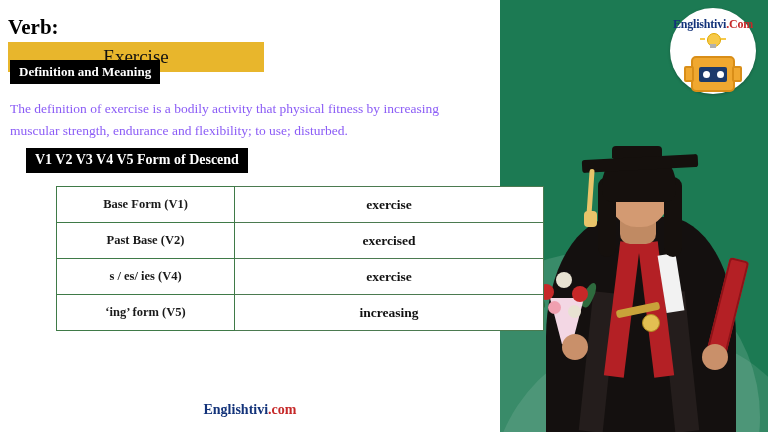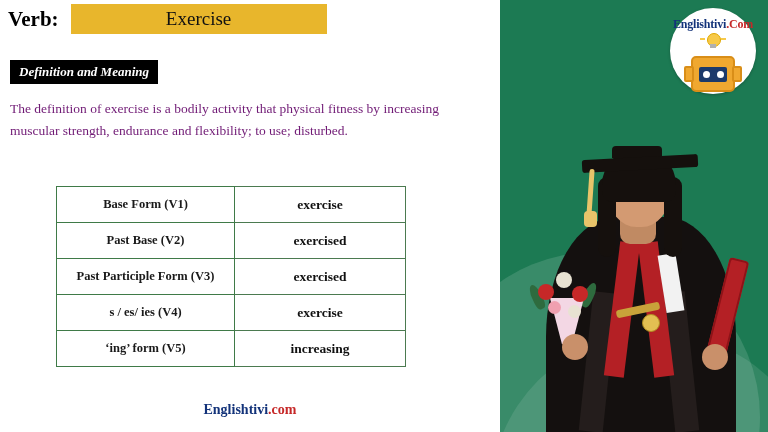--- a/index.html
+++ b/index.html
@@ -353,24 +353,25 @@
     position: absolute;
     left: 0;
     top: 0;
     width: 500px;
     height: 432px;
   }
 
   .verb-row {
     position: absolute;
     left: 8px;
-    top: 4px;
+    top: 12px;
     display: flex;
     align-items: stretch;
     height: 30px;
+    flex-direction: column;
   }
   .verb-label {
     font-size: 21px;
     font-weight: bold;
     color: #000000;
     padding-right: 12px;
     line-height: 30px;
   }
   .verb-chip {
     background: #e8b62c;
@@ -384,41 +385,40 @@
   }
 
   .black-tag {
     background: #000000;
     color: #ffffff;
     font-weight: bold;
     font-size: 13px;
     display: inline-block;
     padding: 5px 9px 6px 9px;
     line-height: 1;
-    font-style: italic;
   }
   .tag1 { position: absolute; left: 10px; top: 60px; }
   .tag2 { position: absolute; left: 26px; top: 148px; font-size: 14px; }
 
   .definition {
     position: absolute;
     left: 10px;
     top: 98px;
     width: 470px;
     font-size: 13.5px;
-    color: #701a75;
+    color: #8b5cf6;
     line-height: 1.65;
   }
 
   
   .vtable {
     position: absolute;
     left: 56px;
     top: 186px;
-    width: 350px;
+    width: 488px;
     border-collapse: collapse;
     table-layout: fixed;
   }
   .vtable td {
     border: 1px solid #4b7a50;
     height: 33px;
     vertical-align: middle;
   }
   .vtable td.label {
     width: 175px;
@@ -514,33 +514,30 @@
 
   <div class="verb-row">
     <div class="verb-label">Verb:</div>
     <div class="verb-chip">Exercise</div>
   </div>
 
   <div class="black-tag tag1">Definition and Meaning</div>
 
   <div class="definition">The definition of exercise is a bodily activity that physical fitness by increasing muscular strength, endurance and flexibility; to use; disturbed.</div>
 
+  <div class="black-tag tag2">V1 V2 V3 V4 V5 Form of Descend</div>
 
   <table class="vtable">
     <tbody>
       <tr>
         <td class="label">Base Form (V1)</td>
         <td class="value">exercise</td>
       </tr>
       <tr>
         <td class="label">Past Base (V2)</td>
-        <td class="value">exercised</td>
-      </tr>
-      <tr>
-        <td class="label">Past Participle Form (V3)</td>
         <td class="value">exercised</td>
       </tr>
       <tr>
         <td class="label">s / es/ ies (V4)</td>
         <td class="value">exercise</td>
       </tr>
       <tr>
         <td class="label">‘ing’ form (V5)</td>
         <td class="value">increasing</td>
       </tr>

